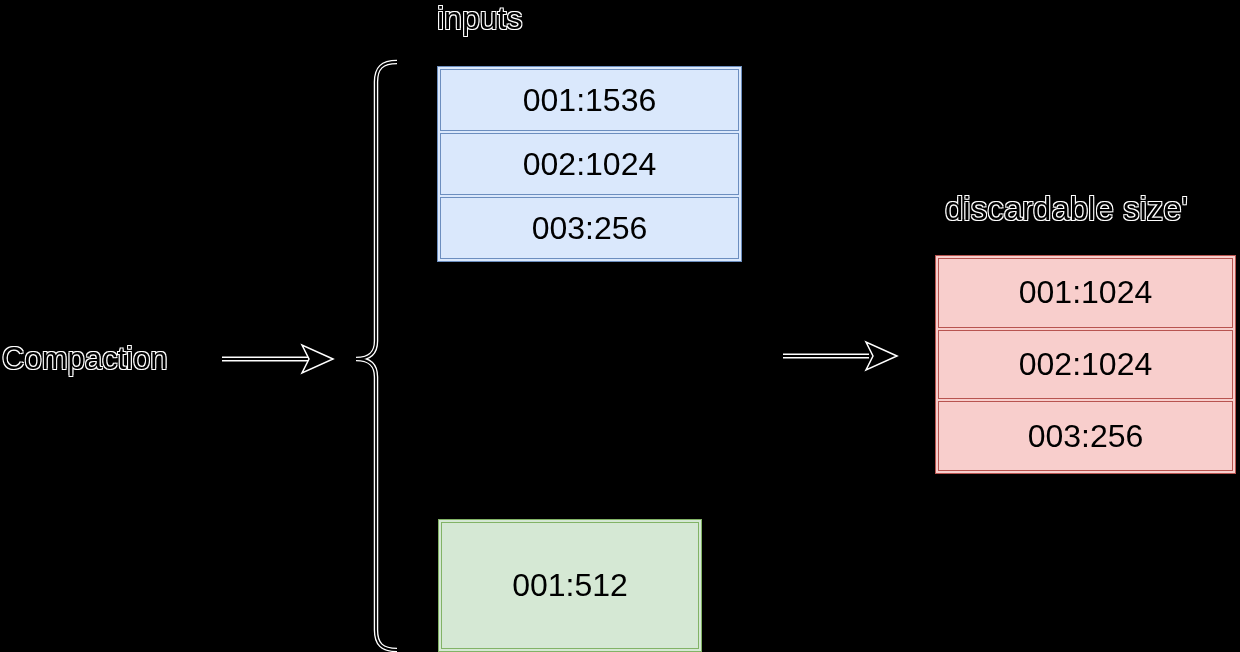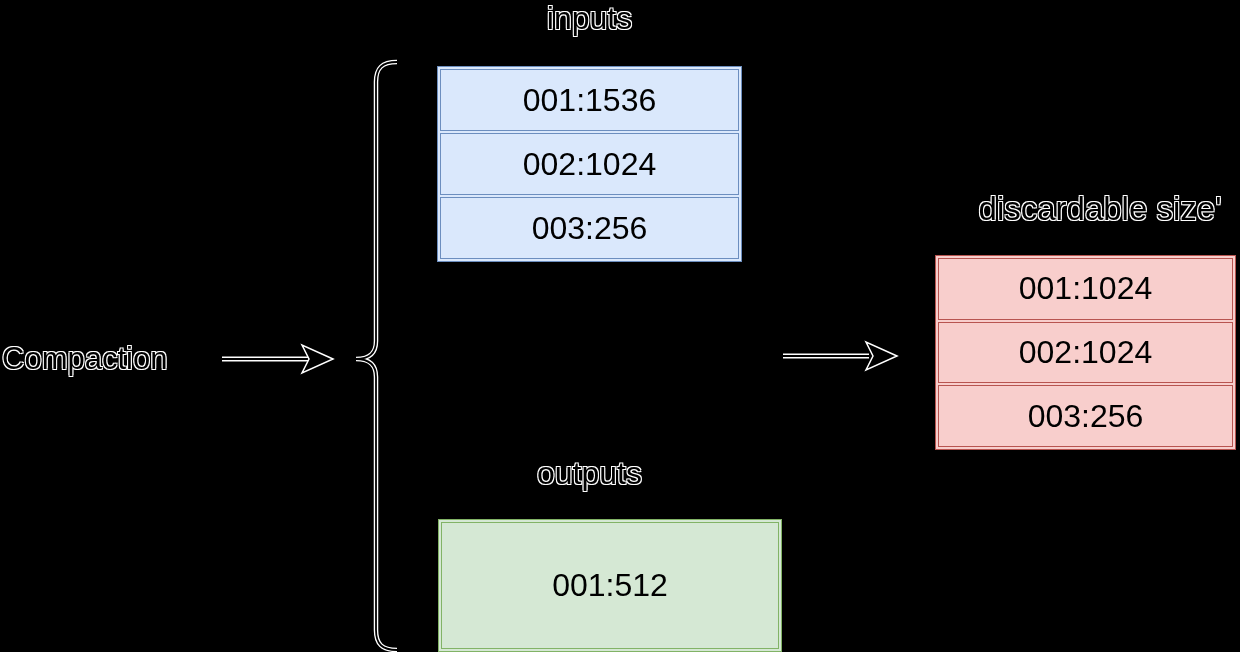--- a/index.html
+++ b/index.html
@@ -16,21 +16,21 @@
     position: absolute;
     color: var(--ink, #000);
     text-shadow:
       -1px -1px 0 var(--halo, #fff),
        1px -1px 0 var(--halo, #fff),
       -1px  1px 0 var(--halo, #fff),
        1px  1px 0 var(--halo, #fff);
     white-space: nowrap;
     line-height: 1.15;
   }
-  .t-center { text-align: center; }
+  .t-center { text-align: left; }
 
   .box-table {
     position: absolute;
     box-sizing: border-box;
     display: flex;
     flex-direction: column;
     gap: 2px;
     padding: 2px;
     border: 1px solid;
   }
@@ -42,25 +42,25 @@
     align-items: center;
     justify-content: center;
     font-size: 32px;
     color: var(--ink, #000);
   }
 
   .inputs-table { left: 437px; top: 66px; width: 305px; height: 196px;
     background: var(--inputs-fill); border-color: var(--inputs-border); }
   .inputs-table .box-row { background: var(--inputs-fill); border-color: var(--inputs-border); }
 
-  .outputs-table { left: 438px; top: 519px; width: 344px; height: 133px;
+  .outputs-table { left: 438px; top: 519px; width: 264px; height: 133px;
     background: var(--outputs-fill); border-color: var(--outputs-border); }
   .outputs-table .box-row { background: var(--outputs-fill); border-color: var(--outputs-border); }
 
-  .discardable-table { left: 935px; top: 255px; width: 301px; height: 195px;
+  .discardable-table { left: 935px; top: 255px; width: 301px; height: 219px;
     background: var(--discardable-fill); border-color: var(--discardable-border); }
   .discardable-table .box-row { background: var(--discardable-fill); border-color: var(--discardable-border); }
 
   .compaction-label   { left: 2px;   top: 341px; font-size: 31px; }
   .inputs-title       { left: 437px; top: 0px;   width: 305px; font-size: 32px; }
   .outputs-title      { left: 437px; top: 455px; width: 305px; font-size: 32px; }
   .discardable-title  { left: 945px; top: 190px; width: 310px; font-size: 33px; }
 
   .connector-layer {
     position: absolute;
@@ -91,21 +91,20 @@
       <line x1="783" y1="356" x2="869" y2="356" stroke="var(--halo)" stroke-width="5"></line>
       <line x1="783" y1="356" x2="869" y2="356" stroke="var(--ink)" stroke-width="2.2"></line>
       <polygon points="897,356 866,342 873,356 866,370" fill="var(--ink)" stroke="var(--halo)" stroke-width="1.5"></polygon>
     </g>
   </svg>
 
   <div class="outlined-label compaction-label">Compaction</div>
 
   <div class="outlined-label t-center inputs-title">inputs</div>
 
-  <div class="outlined-label t-center outputs-title">outputs</div>
 
   <div class="outlined-label t-center discardable-title">discardable size'</div>
 
   <div class="box-table inputs-table">
     <div class="box-row">001:1536</div>
     <div class="box-row">002:1024</div>
     <div class="box-row">003:256</div>
   </div>
 
   <div class="box-table outputs-table">

